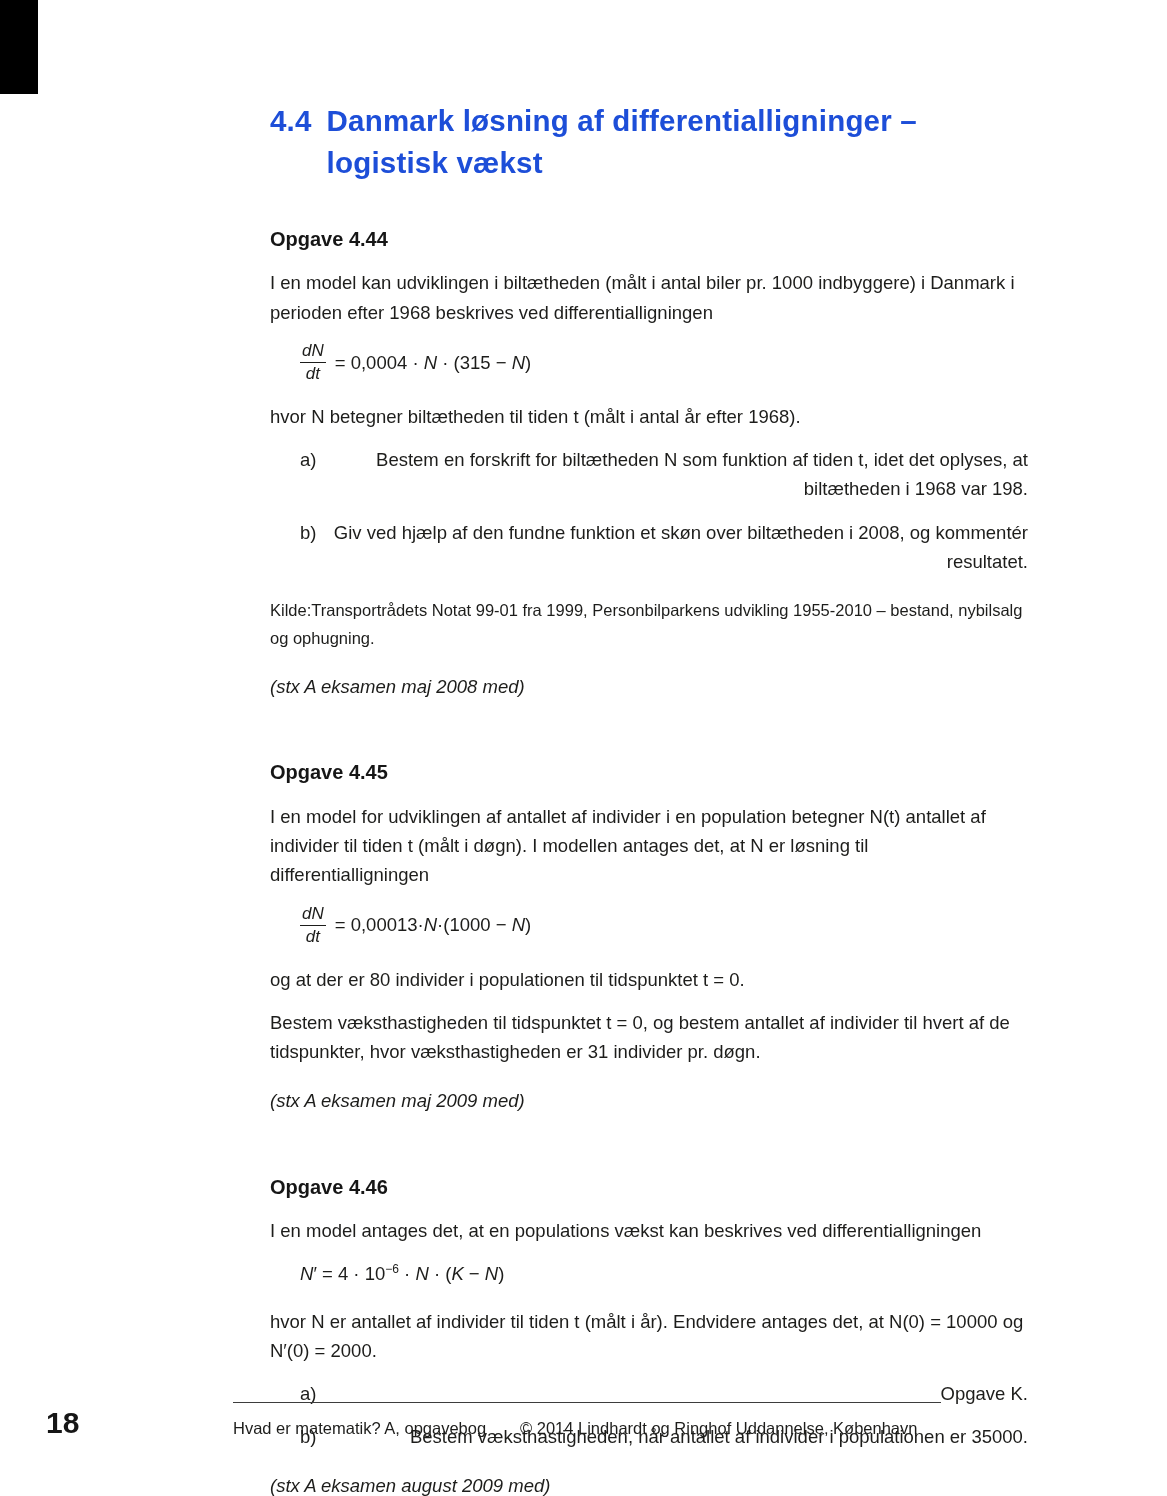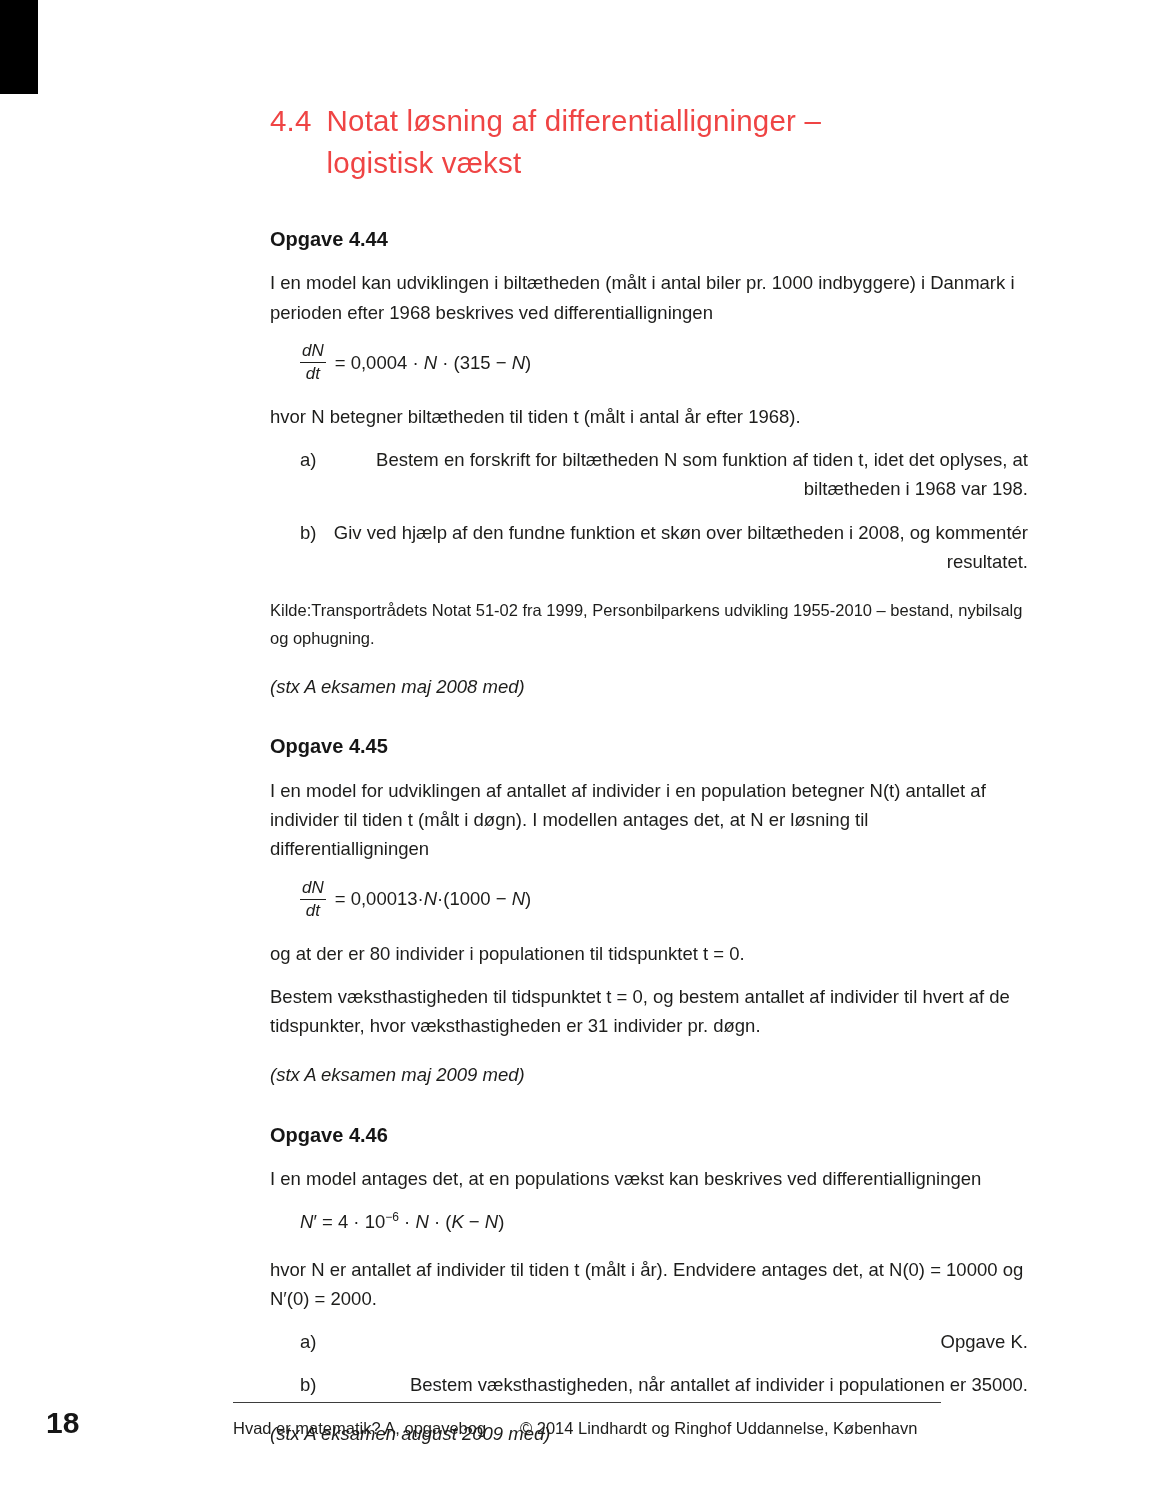--- a/index.html
+++ b/index.html
@@ -7,25 +7,25 @@
   body {
     position:relative;
     width:1167px; height:1496px;
     font-family:"Liberation Sans", sans-serif;
     color:#1d1d1b;
     overflow:hidden;
   }
   .corner-mark { position:absolute; left:0; top:0; width:38px; height:94px; background:#000; }
   .content { position:absolute; left:270px; top:100px; width:758px; font-size:18.5px; line-height:1.58; }
 
-  h1.section-title { display:flex; font-size:29.5px; line-height:1.42; font-weight:normal; color:#ef4444; margin-bottom:40px; letter-spacing:.2px; }
+  h1.section-title { display:flex; font-size:29.5px; line-height:1.42; font-weight:bold; color:#1d4ed8; margin-bottom:40px; letter-spacing:.2px; }
   h1 .title-num { margin-right:15px; flex:none; }
 
   section.exercise { margin-top:0; }
-  section.exercise + section.exercise { margin-top:30px; }
+  section.exercise + section.exercise { margin-top:56px; }
 
   h2.opgave { font-size:20px; font-weight:bold; margin-bottom:13px; color:#161616; }
   p.body-p { margin-bottom:14px; }
 
   .formula { padding-left:30px; margin:14px 0 18px; display:flex; align-items:center; }
   .frac { display:inline-flex; flex-direction:column; align-items:center; font-style:italic;
           font-size:17px; line-height:1.18; margin-right:9px; }
   .frac .num { border-bottom:1.4px solid #1d1d1b; padding:0 2px 1px; }
   .frac .den { padding-top:1px; }
   .var { font-style:italic; }
@@ -46,21 +46,21 @@
 </head>
 <body>
 
 <div class="corner-mark"></div>
 
 <main class="content">
 
   <h1 class="section-title">
     <span class="title-num">4.4</span>
     <span class="title-text">
-      <span>Notat løsning af differentialligninger –</span><br>
+      <span>Danmark løsning af differentialligninger –</span><br>
       <span>logistisk vækst</span>
     </span>
   </h1>
 
   <section class="exercise">
     <h2 class="opgave">Opgave 4.44</h2>
     <p class="body-p">I en model kan udviklingen i biltætheden (målt i antal biler pr. 1000 indbyggere) i Danmark i perioden efter 1968 beskrives ved differentialligningen</p>
     <div class="formula">
       <span class="frac">
         <span class="num">dN</span>
@@ -70,21 +70,21 @@
     </div>
     <p class="body-p">hvor N betegner biltætheden til tiden t (målt i antal år efter 1968).</p>
     <div class="item">
       <span class="label">a)</span>
       <span class="text">Bestem en forskrift for biltætheden N som funktion af tiden t, idet det oplyses, at biltætheden i 1968 var 198.</span>
     </div>
     <div class="item">
       <span class="label">b)</span>
       <span class="text">Giv ved hjælp af den fundne funktion et skøn over biltætheden i 2008, og kommentér resultatet.</span>
     </div>
-    <p class="source">Kilde:Transportrådets Notat 51-02 fra 1999, Personbilparkens udvikling 1955-2010 – bestand, nybilsalg og ophugning.</p>
+    <p class="source">Kilde:Transportrådets Notat 99-01 fra 1999, Personbilparkens udvikling 1955-2010 – bestand, nybilsalg og ophugning.</p>
     <p class="exam">(stx A eksamen maj 2008 med)</p>
   </section>
 
   <section class="exercise">
     <h2 class="opgave">Opgave 4.45</h2>
     <p class="body-p">I en model for udviklingen af antallet af individer i en population betegner N(t) antallet af individer til tiden t (målt i døgn). I modellen antages det, at N er løsning til differentialligningen</p>
     <div class="formula">
       <span class="frac">
         <span class="num">dN</span>
         <span class="den">dt</span>

